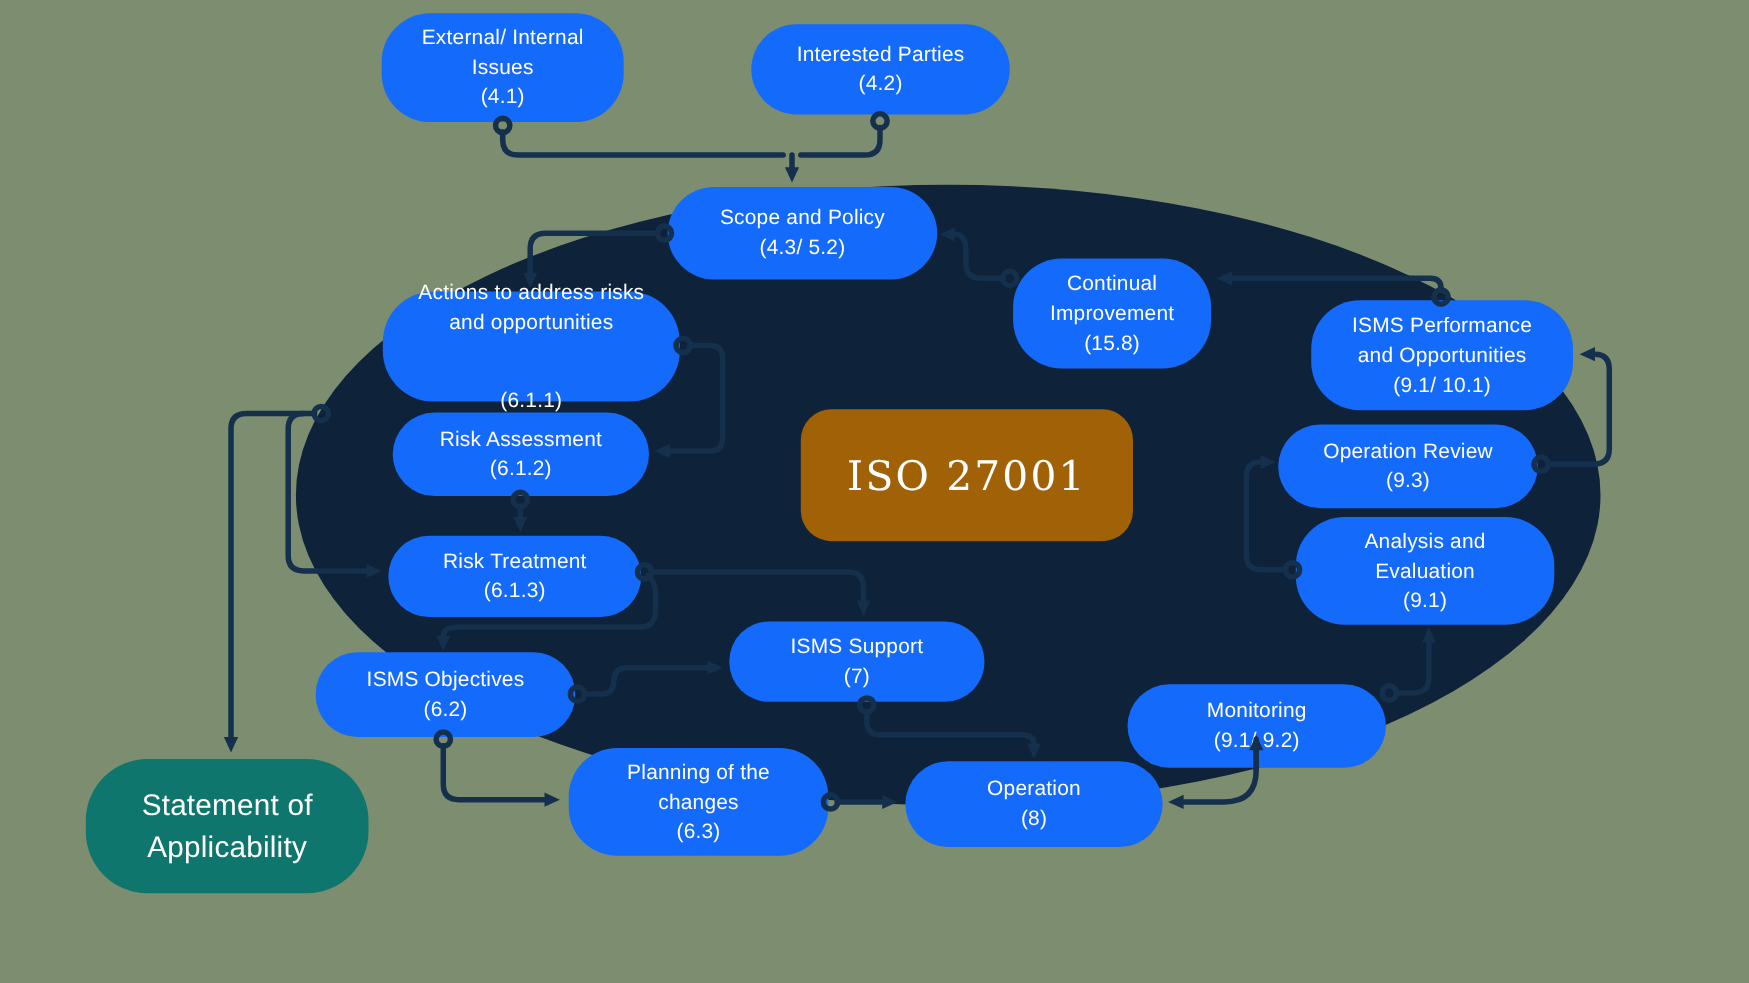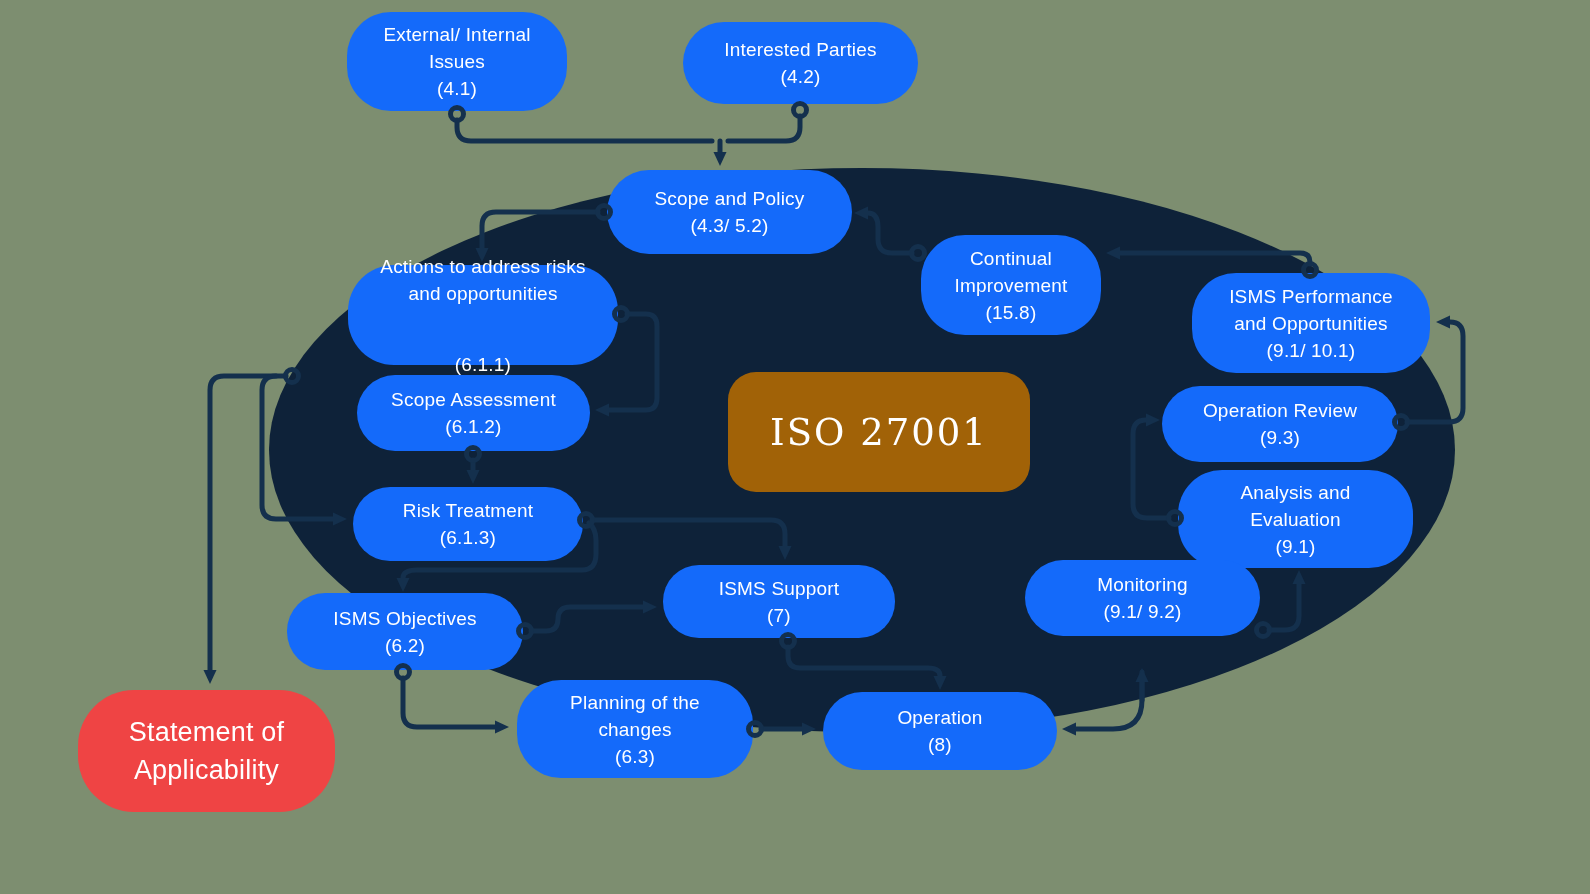--- a/index.html
+++ b/index.html
@@ -22,21 +22,21 @@
     color:#ffffff;font-family:"DejaVu Serif",serif;
     font-size:37px;font-weight:500;letter-spacing:2px;
   }
   .node{
     position:absolute;z-index:2;background:#146afa;color:#ffffff;
     display:flex;flex-direction:column;align-items:center;justify-content:center;
     text-align:center;font-weight:500;font-size:19px;line-height:27px;
     letter-spacing:.2px;box-sizing:border-box;padding:6px 22px;
   }
   .node.dark{
-    background:#ef4444;font-size:27px;line-height:38px;font-weight:500;
+    background:#0f766e;font-size:27px;line-height:38px;font-weight:500;
     padding:10px 20px;
   }
   .nl{display:block;white-space:pre-line;}
   svg.wires{position:absolute;left:0;top:0;z-index:3;pointer-events:none;}
   svg.wires path{fill:none;stroke:#14304d;stroke-width:5;stroke-linecap:round;}
   svg.wires circle{fill:none;stroke:#14304d;stroke-width:5;}
 </style>
 </head>
 <body>
 
@@ -72,21 +72,21 @@
     <span class="nl">ISMS Performance and Opportunities</span>
     <span class="nl">(9.1/ 10.1)</span>
   </div>
 
   <div class="node" style="left:348px;top:265px;width:270px;height:100px;border-radius:46px;padding:6px 28px;gap:44px;">
     <span class="nl">Actions to address risks and opportunities</span>
     <span class="nl">(6.1.1)</span>
   </div>
 
   <div class="node" style="left:357px;top:375px;width:233px;height:76px;border-radius:38px;">
-    <span class="nl">Scope Assessment</span>
+    <span class="nl">Risk Assessment</span>
     <span class="nl">(6.1.2)</span>
   </div>
 
   <div class="node" style="left:1162px;top:386px;width:236px;height:76px;border-radius:38px;">
     <span class="nl">Operation Review</span>
     <span class="nl">(9.3)</span>
   </div>
 
   <div class="node" style="left:353px;top:487px;width:230px;height:74px;border-radius:37px;">
     <span class="nl">Risk Treatment</span>
@@ -101,21 +101,21 @@
   <div class="node" style="left:663px;top:565px;width:232px;height:73px;border-radius:36px;">
     <span class="nl">ISMS Support</span>
     <span class="nl">(7)</span>
   </div>
 
   <div class="node" style="left:287px;top:593px;width:236px;height:77px;border-radius:38px;">
     <span class="nl">ISMS Objectives</span>
     <span class="nl">(6.2)</span>
   </div>
 
-  <div class="node" style="left:1025px;top:560px;width:235px;height:76px;border-radius:38px;">
+  <div class="node" style="left:1025px;top:622px;width:235px;height:76px;border-radius:38px;">
     <span class="nl">Monitoring</span>
     <span class="nl">(9.1/ 9.2)</span>
   </div>
 
   <div class="node" style="left:517px;top:680px;width:236px;height:98px;border-radius:44px;padding:6px 30px;">
     <span class="nl">Planning of the changes</span>
     <span class="nl">(6.3)</span>
   </div>
 
   <div class="node" style="left:823px;top:692px;width:234px;height:78px;border-radius:39px;">

